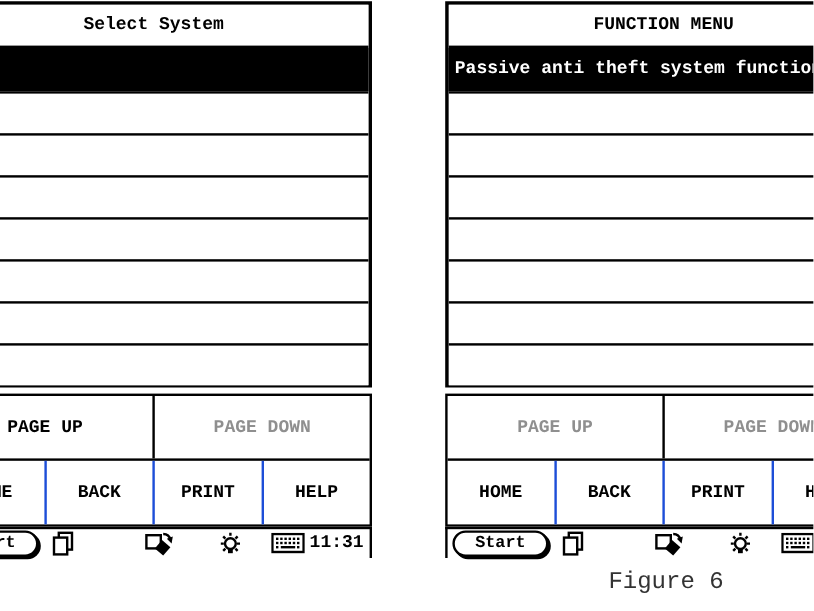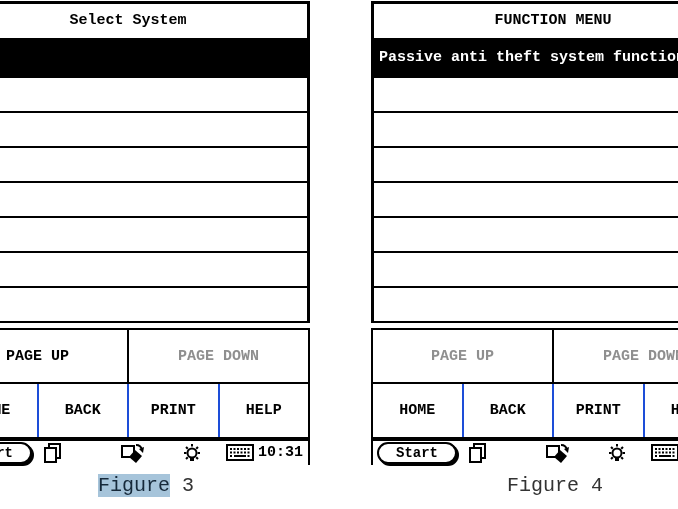--- a/index.html
+++ b/index.html
@@ -124,21 +124,21 @@
             <rect x="11" y="7.5" width="2" height="2"></rect>
               <rect x="14.5" y="7.5" width="2" height="2"></rect>
             <rect x="18" y="7.5" width="2" height="2"></rect>
               <rect x="21.5" y="7.5" width="2" height="2"></rect>
             <rect x="4" y="11" width="2" height="2"></rect>
               <rect x="8" y="11" width="12" height="2"></rect>
             <rect x="21.5" y="11" width="2" height="2"></rect>
           </g>
         </svg>
       </span>
-      <span class="tb-time">10:31</span>
+      <span class="tb-time">11:31</span>
     </div>
   </div>
 
   <div class="device right">
     <div class="list-box">
       <div class="title-row">FUNCTION MENU</div>
       <div class="sel-row">Passive anti theft system function</div>
       <div class="row"></div>
       <div class="row"></div>
       <div class="row"></div>
@@ -209,17 +209,16 @@
             <rect x="4" y="11" width="2" height="2"></rect>
               <rect x="8" y="11" width="12" height="2"></rect>
             <rect x="21.5" y="11" width="2" height="2"></rect>
           </g>
         </svg>
       </span>
       <span class="tb-time"></span>
     </div>
   </div>
 
-  <div class="caption c-left"><span class="hl">Figure</span><span> 3</span></div>
-
-  <div class="caption c-right"><span>Figure 4</span></div>
+
+  <div class="caption c-right"><span>Figure 6</span></div>
 
 </div>
 
 </body></html>

